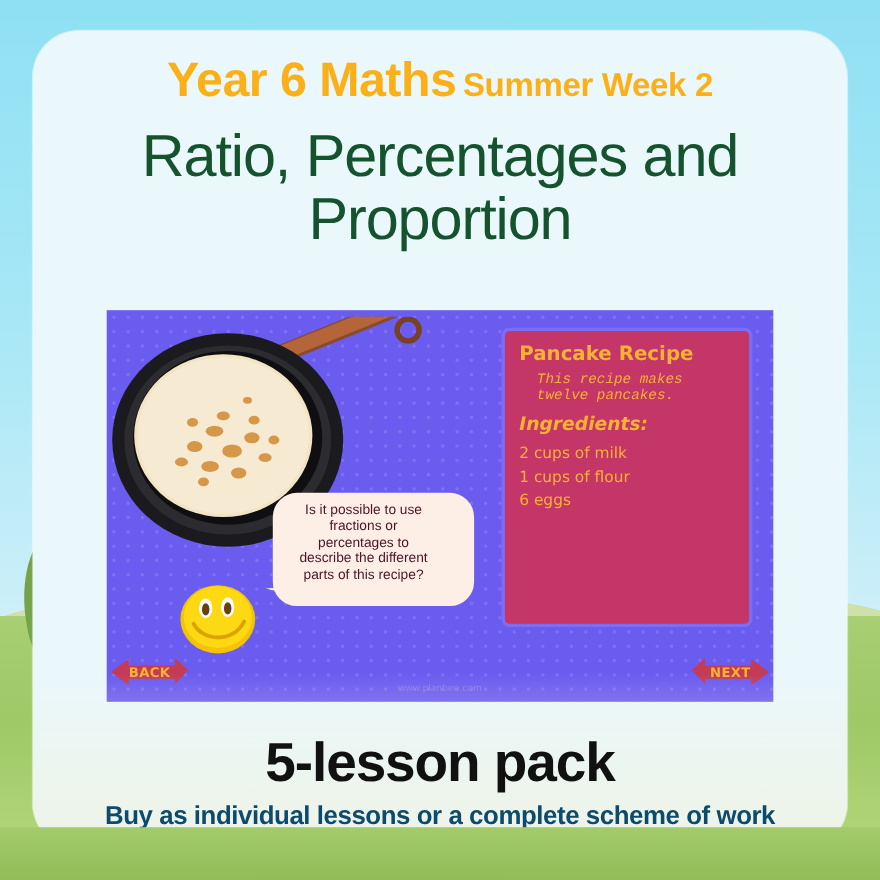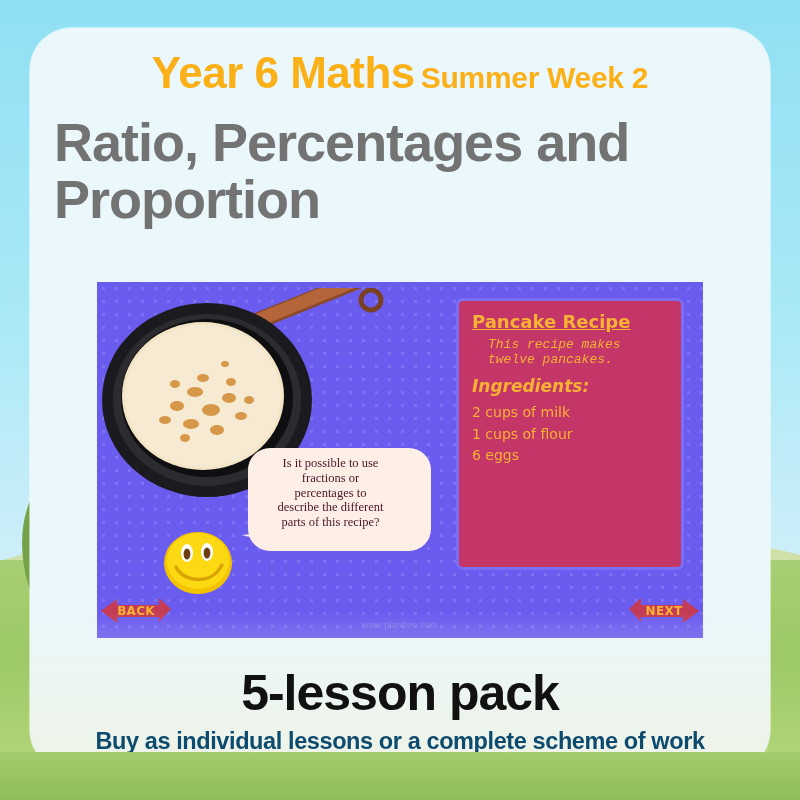--- a/index.html
+++ b/index.html
@@ -94,21 +94,22 @@
     font-size: 44px; font-weight: 700; color: #fbb018;
     letter-spacing: -.5px;
     text-align: right;
   }
   .kicker .k-small {
     font-size: 30px; font-weight: 700; color: #fbb018;
     letter-spacing: -.3px; margin-left: 6px;
   }
   .main-title {
     position: absolute; left: 24px; top: 86px; width: 692px;
-    font-size: 54px; font-weight: 700; color: #737373;
+    text-align: center;
+    font-size: 54px; font-weight: 400; color: #14532d;
     line-height: 1.06;
     letter-spacing: -1px;
   }
 
   
   .slide {
     position: absolute; left: 67px; top: 254px;
     width: 606px; height: 356px;
     background: #6b5cf0;
     background-image:
@@ -122,21 +123,20 @@
   .recipe-card {
     position: absolute; left: 359px; top: 16px;
     width: 228px; height: 272px;
     background: #c43667;
     border: 3px solid #7b6ef5;
     border-radius: 7px;
     padding: 10px 13px;
   }
   .recipe-title {
     font-size: 18px; font-weight: 700; color: #f7b233;
-    text-decoration: underline;
     margin-bottom: 6px;
     font-family: "DejaVu Sans", sans-serif;
   }
   .recipe-sub {
     font-size: 13px; font-style: italic; color: #f7b233;
     line-height: 1.15; margin-bottom: 8px;
     font-family: Liberation Mono, monospace;
     margin-left: 16px;
   }
   .recipe-ing-head {
@@ -152,21 +152,21 @@
   .bubble {
     position: absolute; left: 151px; top: 166px;
     width: 183px; height: 103px;
     background: #fdeee6;
     border-radius: 22px;
     padding: 8px 28px 0 10px;
     text-align: center;
     font-size: 12.5px;
     line-height: 1.18;
     color: #4a1528;
-    font-family: Liberation Serif, serif;
+    font-family: Liberation Sans, sans-serif;
   }
   .bubble-tail {
     position: absolute; left: 145px; top: 252px;
     width: 0; height: 0;
     border-left: 26px solid transparent;
     border-top: 8px solid #fdeee6;
     border-bottom: 10px solid transparent;
     transform: rotate(-4deg);
   }
   .smiley {

